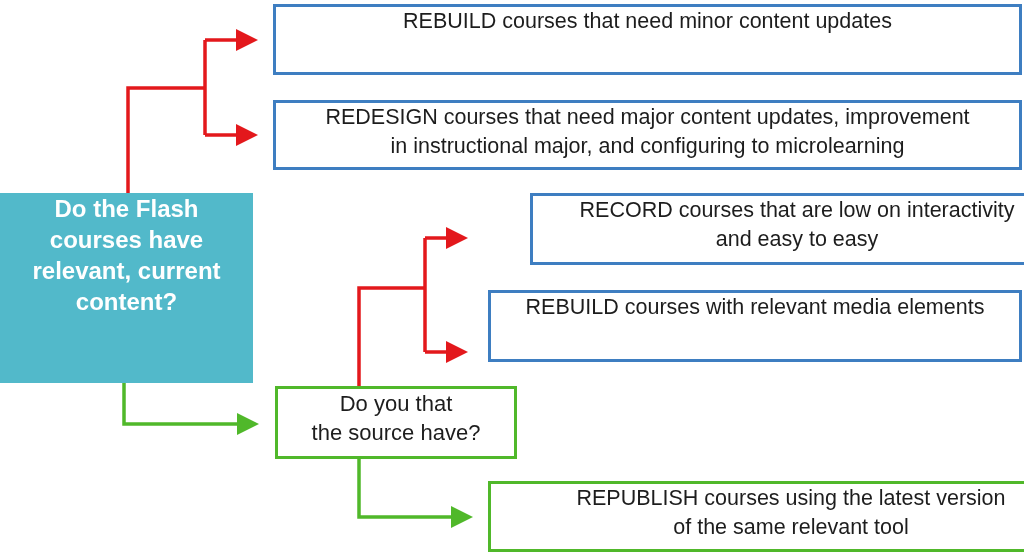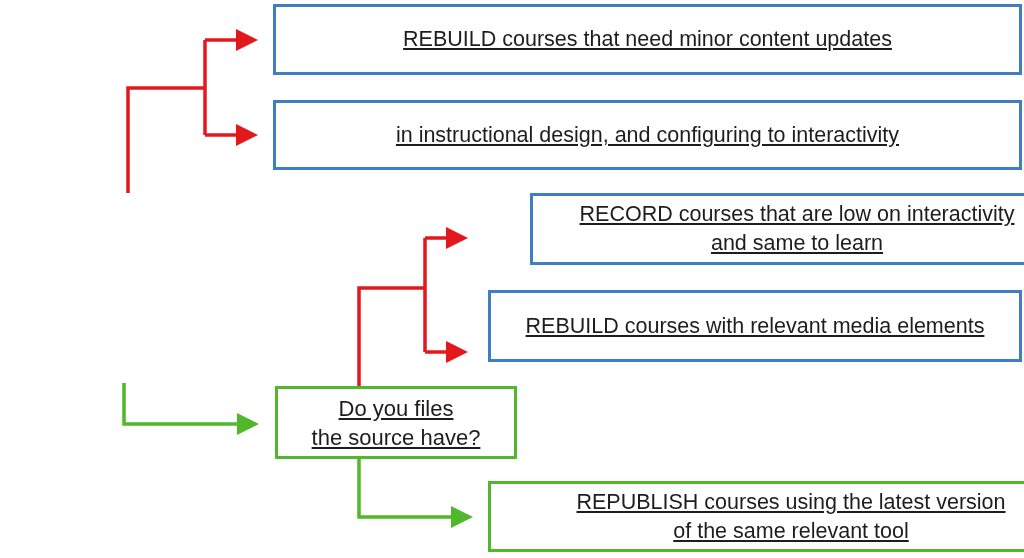--- a/index.html
+++ b/index.html
@@ -25,27 +25,26 @@
     pointer-events:none;
   }
   .line-red{fill:none;stroke:var(--red);stroke-width:3.5;}
   .line-green{fill:none;stroke:var(--green);stroke-width:3.5;}
   .arrow-red{fill:var(--red);stroke:none;}
   .arrow-green{fill:var(--green);stroke:none;}
   .box{
     position:absolute;
     box-sizing:border-box;
     display:flex;flex-direction:column;
-    align-items:center;justify-content:center;
+    align-items:center;justify-content:flex-start;
     text-align:center;
     background:var(--box-fill);
     color:var(--text-dark);
     font-size:21.5px;
     line-height:29px;
-    text-decoration:underline;
   }
   .box .line{white-space:nowrap;}
   .box-blue{border:3px solid var(--blue-border);}
   .box-green{border:3px solid var(--green);}
   .box-teal{
     background:var(--teal);
     color:var(--text-light);
     font-weight:bold;
     font-size:24px;
     line-height:31px;
@@ -79,40 +78,47 @@
     <g>
       <path class="line-green" d="M124,383 L124,424 L239,424"></path>
       <polygon class="arrow-green" points="237,413 259,424 237,435"></polygon>
     </g>
     <g>
       <path class="line-green" d="M359,459 L359,517 L453,517"></path>
       <polygon class="arrow-green" points="451,506 473,517 451,528"></polygon>
     </g>
   </svg>
 
+  <div class="box box-teal pos-teal">
+    <div class="line">Do the Flash</div>
+    <div class="line">courses have</div>
+    <div class="line">relevant, current</div>
+    <div class="line">content?</div>
+  </div>
 
   <div class="box box-blue pos-rebuild-minor">
     <div class="line">REBUILD courses that need minor content updates</div>
   </div>
 
   <div class="box box-blue pos-redesign">
-    <div class="line">in instructional design, and configuring to interactivity</div>
+    <div class="line">REDESIGN courses that need major content updates, improvement</div>
+    <div class="line">in instructional major, and configuring to microlearning</div>
   </div>
 
   <div class="box box-blue pos-record">
     <div class="line">RECORD courses that are low on interactivity</div>
-    <div class="line">and same to learn</div>
+    <div class="line">and easy to easy</div>
   </div>
 
   <div class="box box-blue pos-rebuild-media">
     <div class="line">REBUILD courses with relevant media elements</div>
   </div>
 
   <div class="box box-green pos-source">
-    <div class="line">Do you files</div>
+    <div class="line">Do you that</div>
     <div class="line">the source have?</div>
   </div>
 
   <div class="box box-green pos-republish">
     <div class="line">REPUBLISH courses using the latest version</div>
     <div class="line">of the same relevant tool</div>
   </div>
 
 </div>
 

